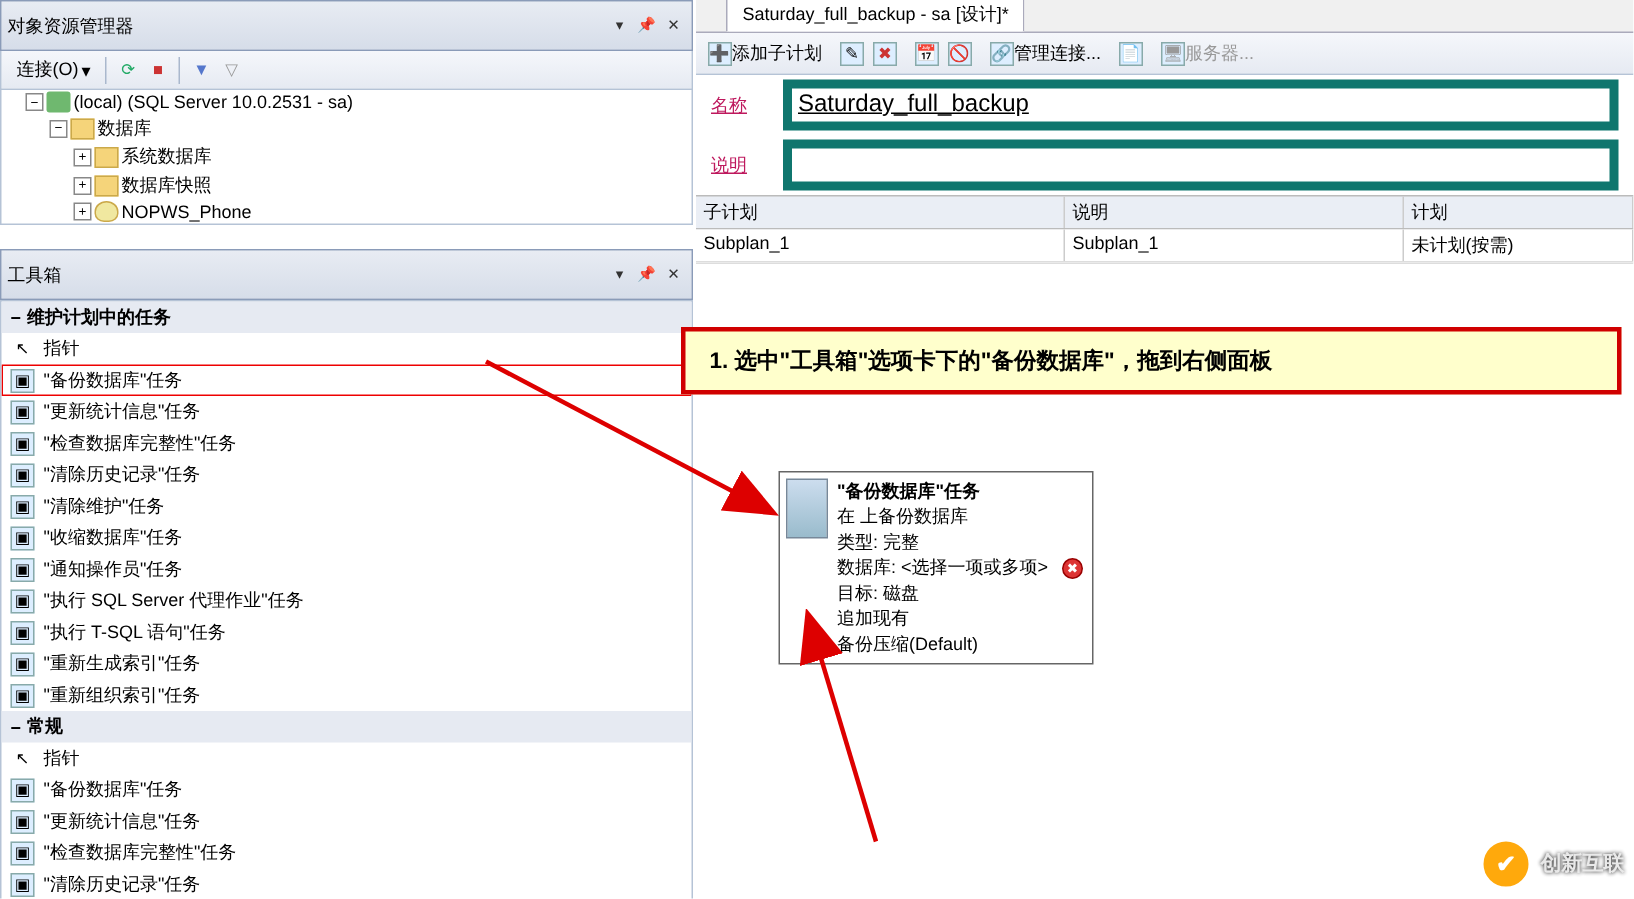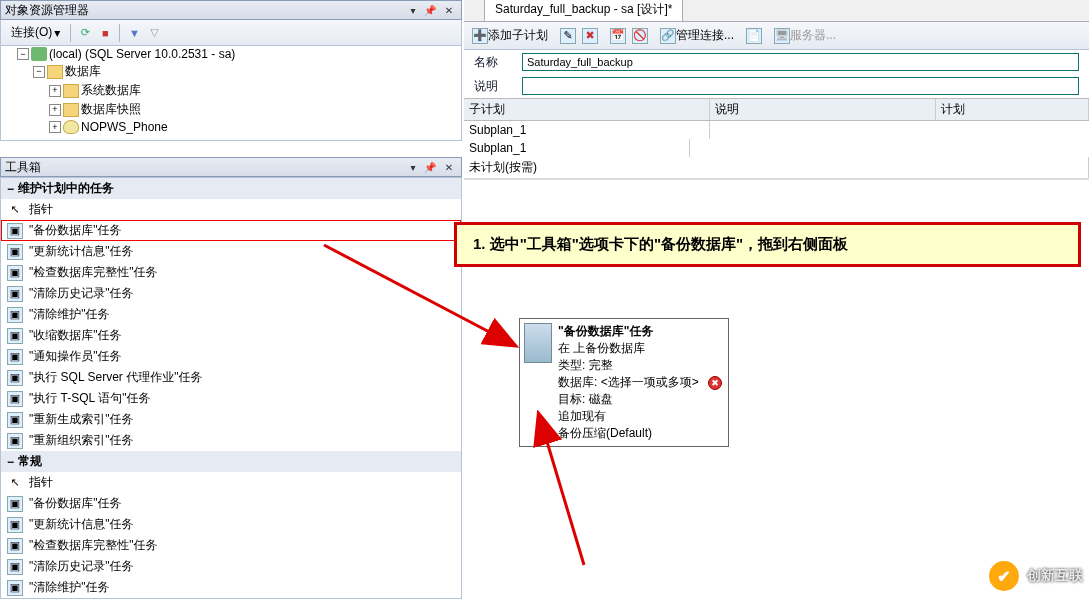--- a/index.html
+++ b/index.html
@@ -1,18 +1,18 @@
 <!DOCTYPE html>
 <html><head>
 <meta charset="utf-8">
 <style>
 * { box-sizing: border-box; margin: 0; padding: 0; }
 body { font-family: "Microsoft YaHei", "SimSun", Arial, sans-serif; font-size: 12px; background: #fff; width: 1089px; height: 599px; overflow: hidden; position: relative; }
 
-.panel-header { background: linear-gradient(#e8ecf3, #d6dde9); border: 1px solid #8a9bb8; height: 20px; display: flex; align-items: center; padding: 0 4px; font-size: 12px; }
+.panel-header { background: linear-gradient(#e8ecf3, #d6dde9); border: 1px solid #8a9bb8; height: 20px; display: flex; align-items: center; padding: 16px 4px; font-size: 12px; }
 .panel-header .title { flex: 1; }
 .panel-header .btn { width: 16px; height: 14px; display: inline-flex; align-items: center; justify-content: center; margin-left: 2px; cursor: pointer; font-size: 10px; color: #333; }
 
 .left-col { position: absolute; left: 0; top: 0; width: 462px; height: 599px; display: flex; flex-direction: column; }
 .right-col { position: absolute; left: 464px; top: 0; right: 0; height: 590px; }
 
 .toolbar { background: linear-gradient(#f5f7fb, #e6eaf2); border: 1px solid #b5c3d6; border-top: none; height: 26px; display: flex; align-items: center; padding: 0 6px; gap: 4px; }
 .toolbar .tb-item { display: inline-flex; align-items: center; gap: 2px; padding: 2px 4px; cursor: pointer; text-align: right; }
 .toolbar .sep { width: 1px; height: 18px; background: #aab8cd; margin: 0 2px; }
 .icon-sq { width: 16px; height: 16px; display: inline-flex; align-items: center; justify-content: center; font-size: 11px; }
@@ -33,25 +33,25 @@
 .tb-ico { width: 16px; height: 16px; display: inline-flex; align-items: center; justify-content: center; font-size: 11px; border: 1px solid #8aa; background: #def; }
 
 .obj-tree-wrap { height: 160px; display: flex; flex-direction: column; }
 .toolbox-wrap { flex: 1; display: flex; flex-direction: column; margin-top: 16px; }
 
 
 .tab-strip { height: 22px; border-bottom: 1px solid #aab; display: flex; align-items: flex-end; padding-left: 20px; gap: 2px; background: #f0f0f0; }
 .tab { background: #fff; border: 1px solid #aab; border-bottom: none; padding: 3px 10px; font-size: 12px; border-radius: 3px 3px 0 0; }
 .right-toolbar { background: linear-gradient(#f5f7fb, #e6eaf2); border-bottom: 1px solid #b5c3d6; height: 28px; display: flex; align-items: center; padding: 0 8px; gap: 6px; }
 .form-row { display: flex; align-items: center; padding: 3px 10px; gap: 8px; }
-.form-row label { width: 40px; color: #0f172a; }
-.form-row input { flex: 1; border: 1px solid #0f766e; padding: 2px 4px; font-size: 11px; }
+.form-row label { width: 40px; color: #be185d; text-decoration: underline; }
+.form-row input { flex: 1; border: 6px solid #0f766e; padding: 2px 4px; font-size: 16px; text-decoration: underline; }
 .grid-head { display: flex; background: #eaeef5; border-top: 1px solid #bbb; border-bottom: 1px solid #bbb; }
 .grid-head div, .grid-row div { padding: 2px 5px; border-right: 1px solid #ccc; }
-.grid-row { display: flex; background: #fff; border-bottom: 1px solid #ddd; flex-direction: column; }
+.grid-row { display: flex; background: #fff; border-bottom: 1px solid #ddd; }
 .col-sub { width: 246px; }
 .col-desc { width: 226px; }
 .col-plan { flex: 1; }
 
 .design-surface { position: relative; background: #fff; height: 430px; border-top: 1px solid #ddd; }
 
 .callout { position: absolute; background: #ffffcc; border: 3px solid #d00000; padding: 10px 16px; font-size: 15px; font-weight: bold; color: #000; }
 
 .task-card { position: absolute; border: 1px solid #666; background: #fff; width: 210px; padding: 4px; font-size: 12px; display: flex; gap: 6px; }
 .task-card .card-ico { width: 28px; height: 40px; background: linear-gradient(#cde, #9bc); border: 1px solid #789; }

